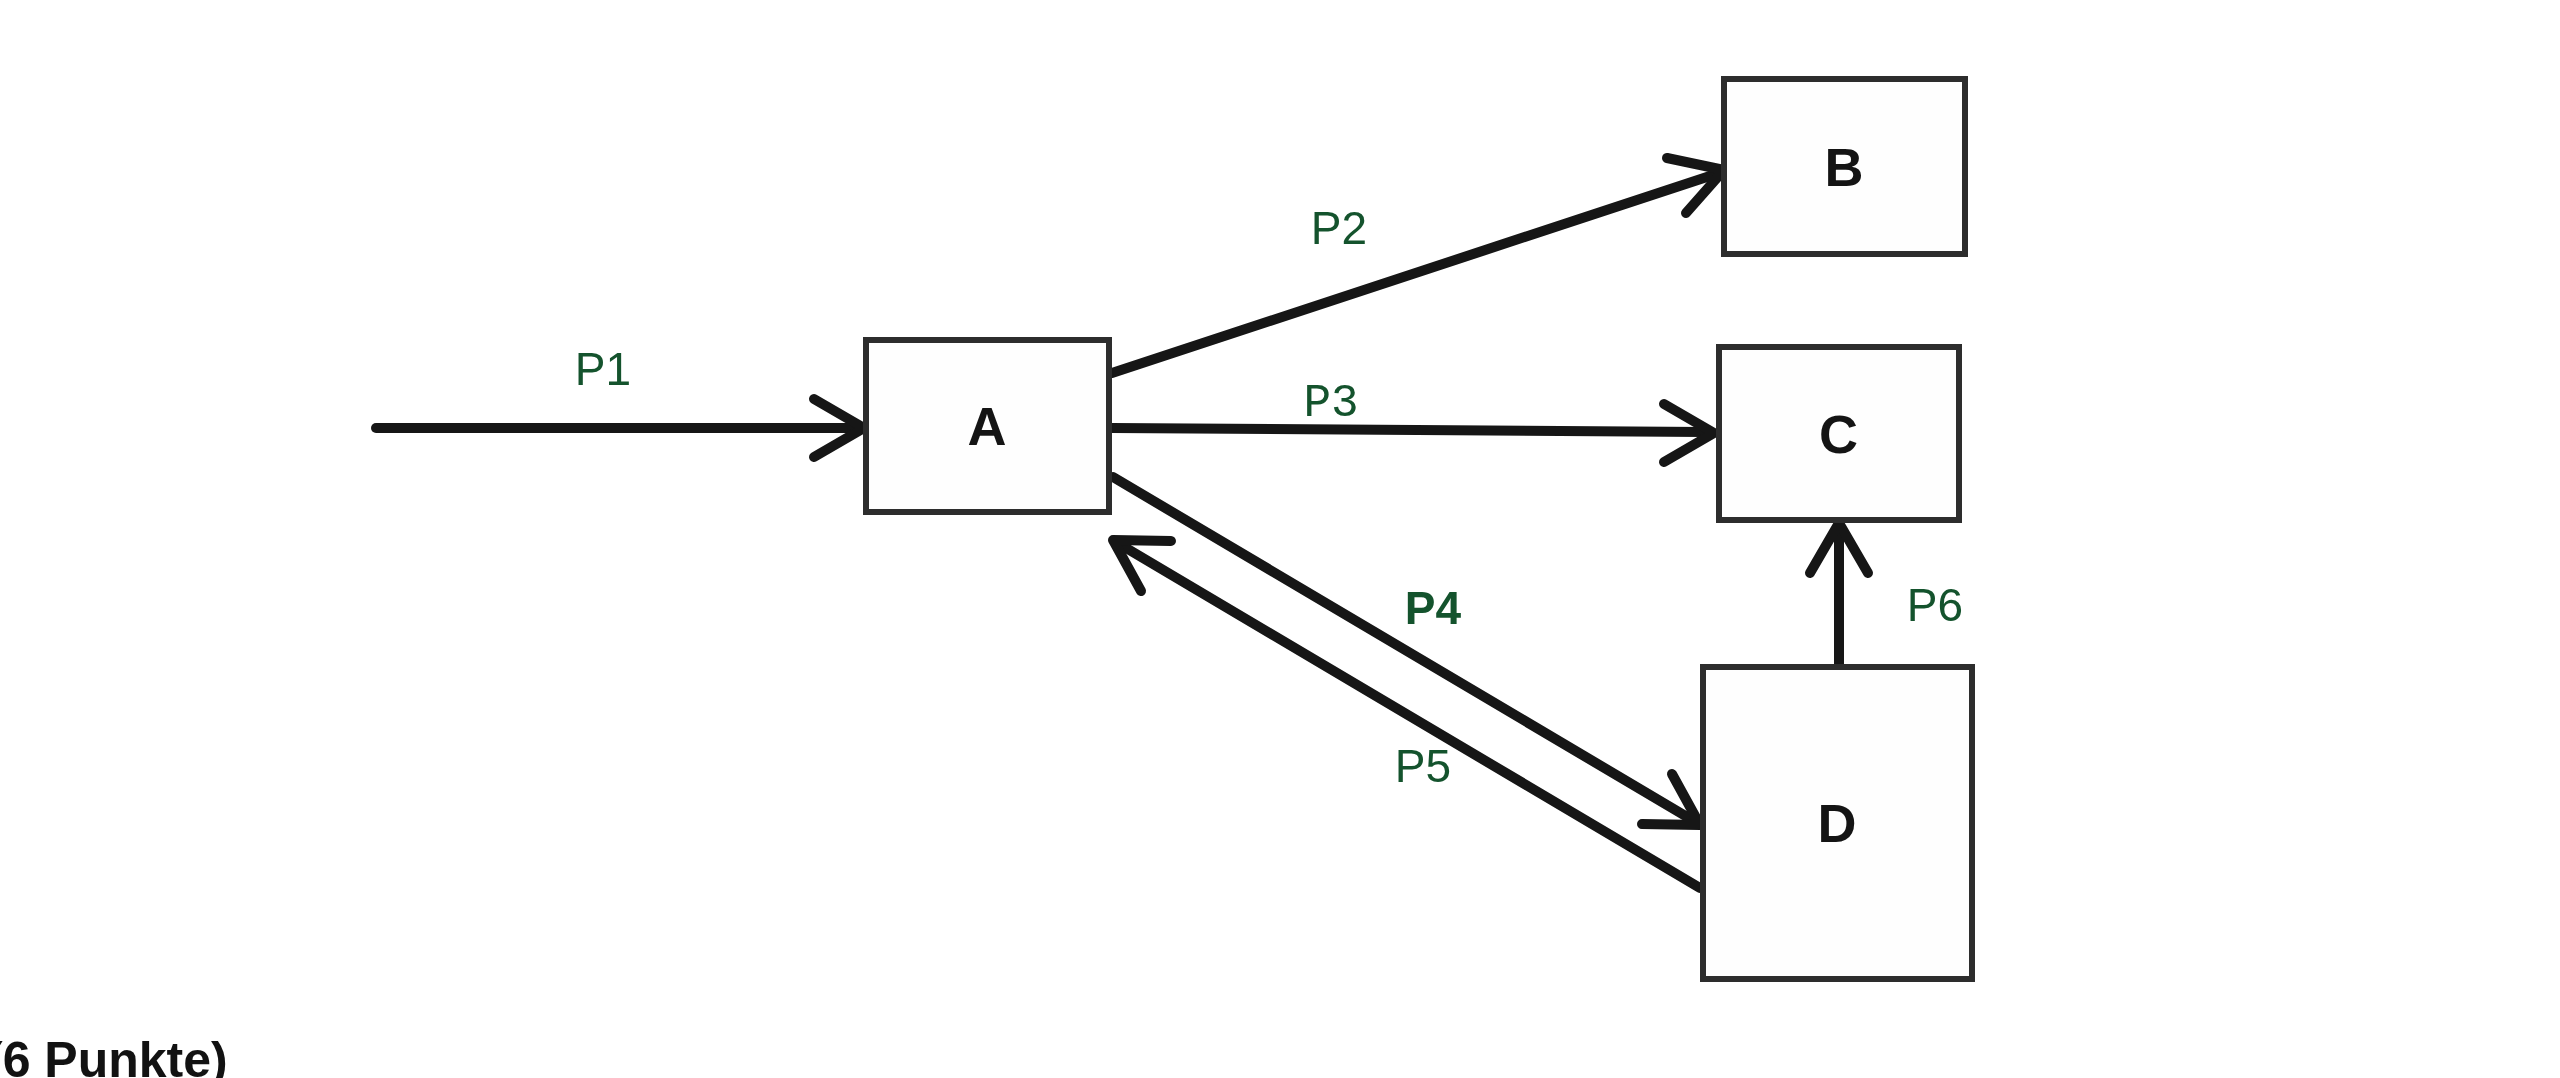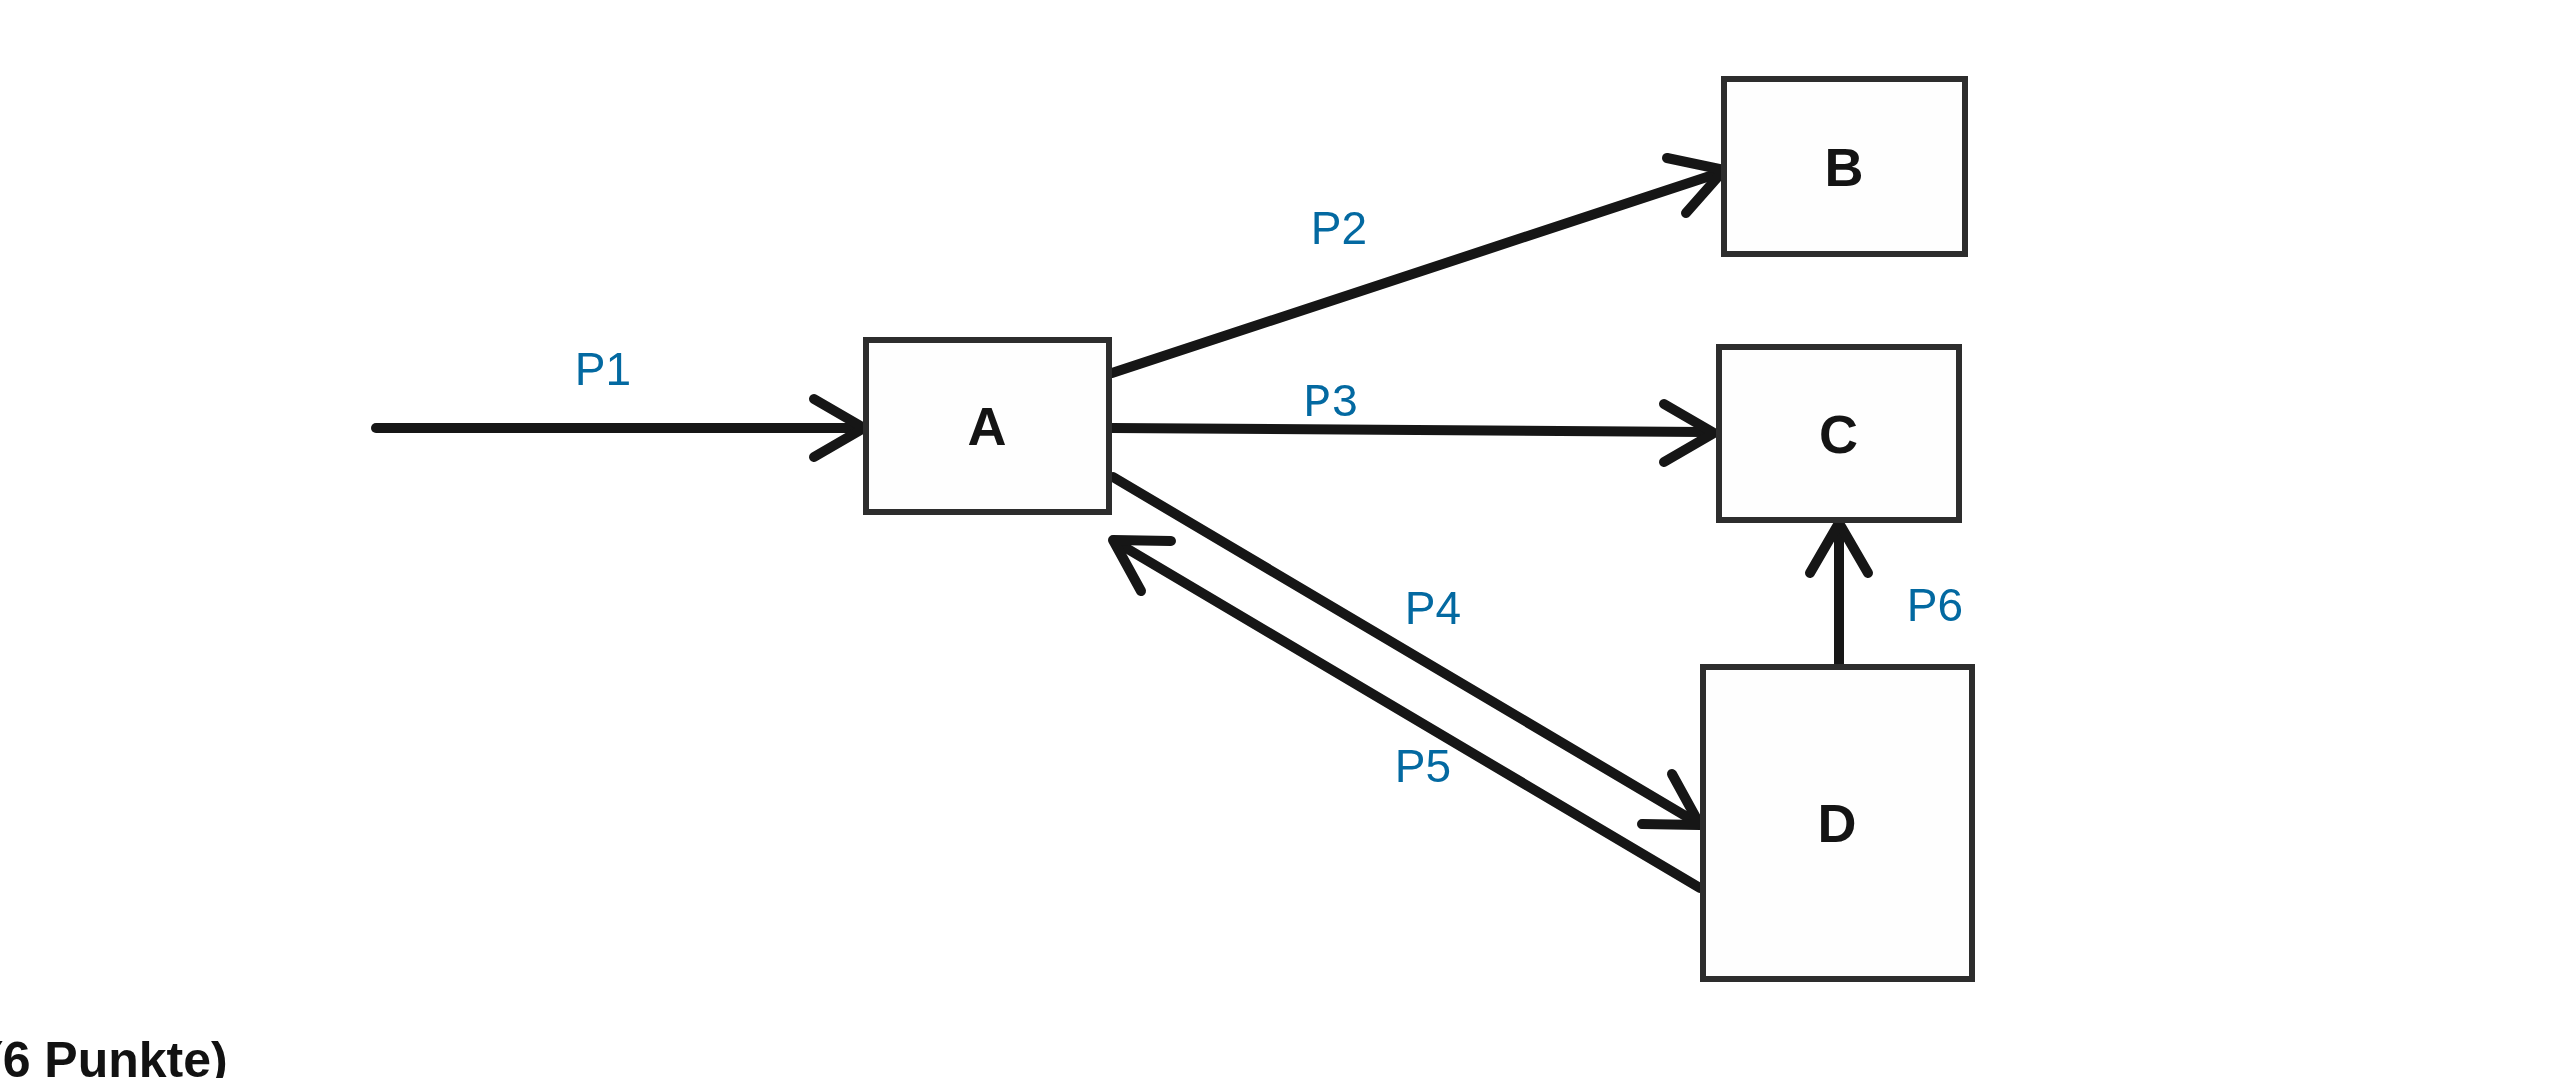--- a/index.html
+++ b/index.html
@@ -48,27 +48,27 @@
   #box-a { left: 863px;  top: 337px; width: 249px; height: 178px; }
   #box-b { left: 1721px; top: 76px;  width: 247px; height: 181px; }
   #box-c { left: 1716px; top: 344px; width: 246px; height: 179px; }
   #box-d { left: 1700px; top: 664px; width: 275px; height: 318px; }
 
   .flow-label {
     position: absolute;
     transform: translate(-50%, -50%);
     font-size: 46px;
     font-weight: 400;
-    color: #0369a1;
+    color: #14532d;
     white-space: nowrap;
   }
   #lbl-p1 { left: 603px;  top: 369px; }
   #lbl-p2 { left: 1339px; top: 228px; }
   #lbl-p3 { left: 1331px; top: 404px; font-family: Liberation Mono, monospace; }
-  #lbl-p4 { left: 1433px; top: 608px; }
+  #lbl-p4 { left: 1433px; top: 608px; font-weight: bold; }
   #lbl-p5 { left: 1376px; top: 766px; margin-left: 47px; }
   #lbl-p6 { left: 1899px; top: 605px; margin-left: 36px; }
 
   .caption {
     position: absolute;
     left: -14px;
     top: 1032px;
     font-size: 50px;
     font-weight: bold;
     color: #121212;

